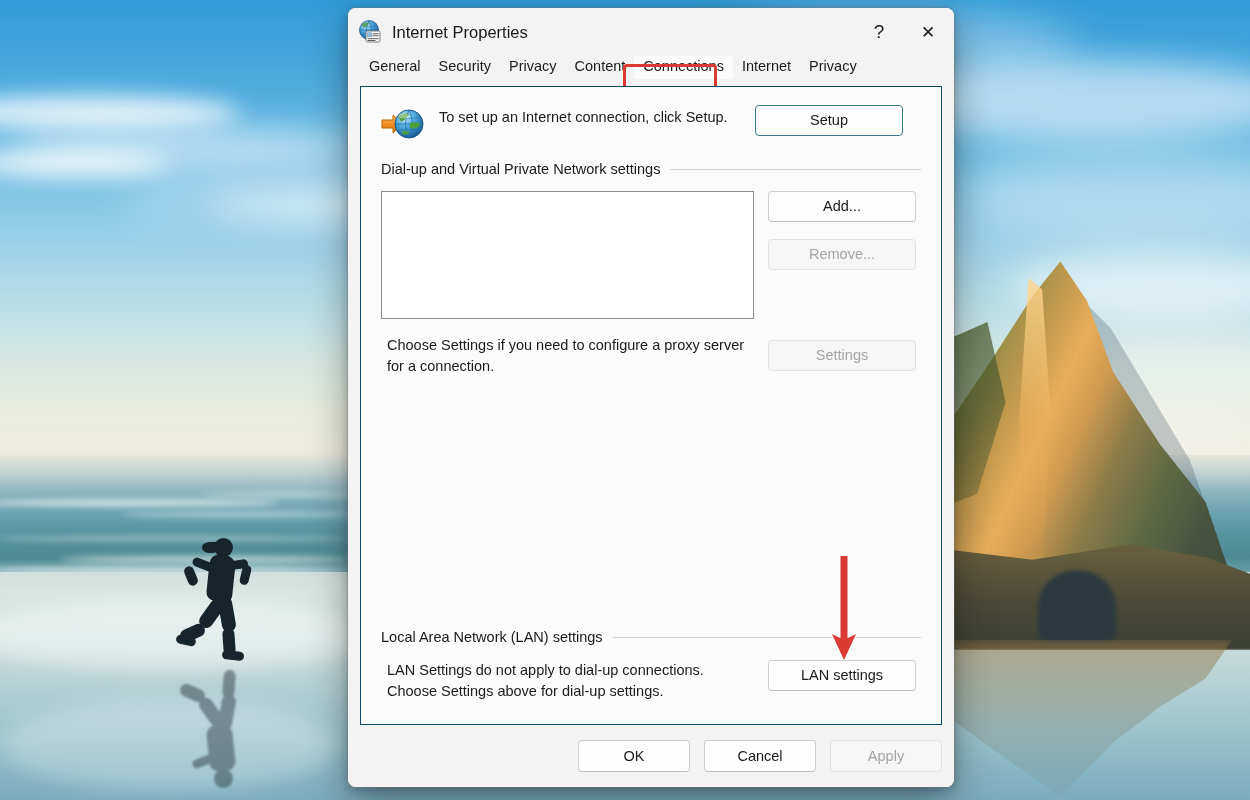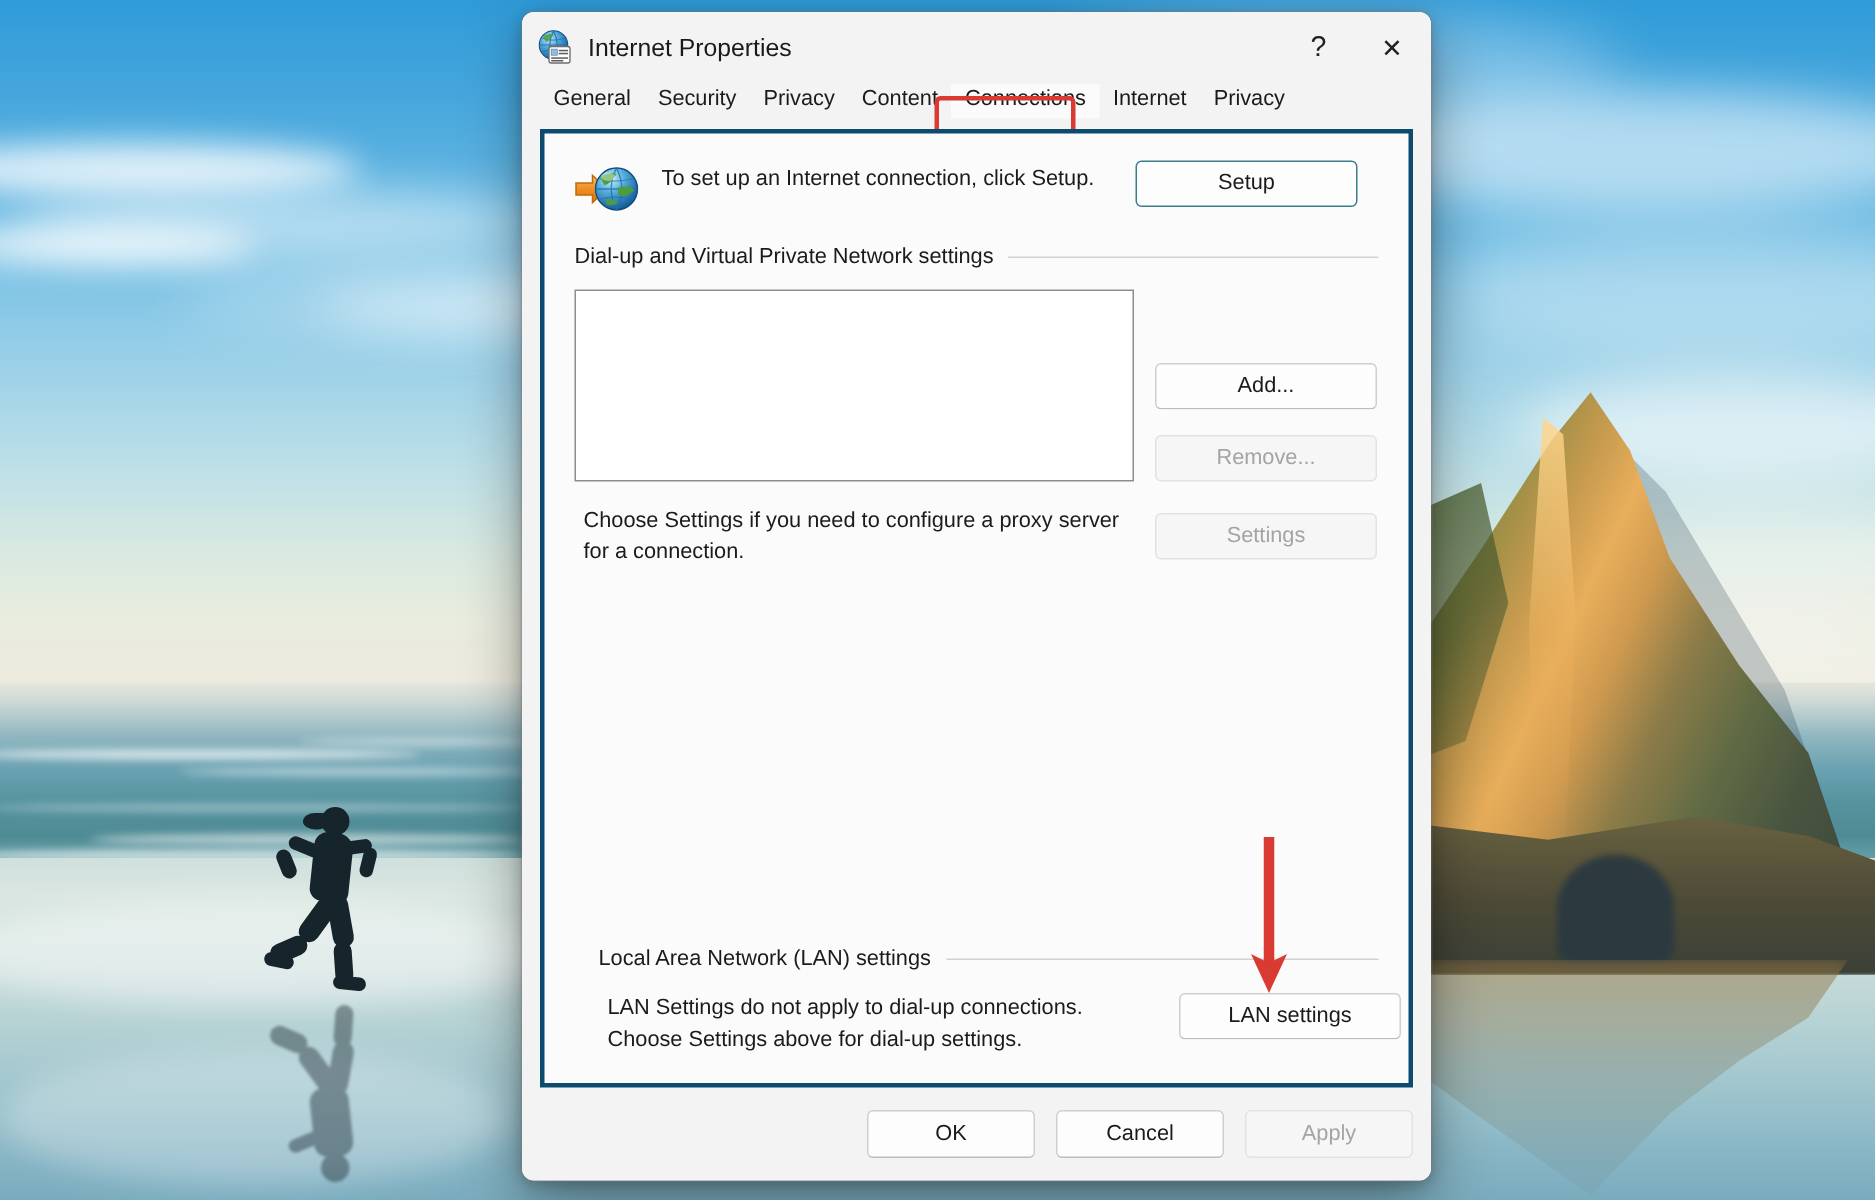--- a/index.html
+++ b/index.html
@@ -204,21 +204,21 @@
     width: 94px; height: 32px;
     border: 3px solid #d93a32;
     border-radius: 4px;
     pointer-events: none;
   }
 
   .panel {
     margin: 0 12px;
     flex: 1 1 auto;
     background: #fbfbfb;
-    border: 3px solid #0c4a6e;
+    border: 1px solid #0c4a6e;
     position: relative;
     overflow: hidden;
   }
 
   .row-setup {
     display: flex;
     align-items: flex-start;
     padding: 18px 14px 0 20px;
   }
   .globe-icon { width: 44px; height: 36px; position: relative; flex: 0 0 auto; margin-top: 2px; }
@@ -265,21 +265,21 @@
   .group-head .rule {
     flex: 1 1 auto;
     height: 1px;
     background: #d2d2d2;
   }
 
   .dialup-body {
     display: flex;
     gap: 14px;
     margin-top: 14px;
-    align-items: flex-end;
+    align-items: flex-start;
   }
   .listbox {
     width: 373px;
     height: 128px;
     background: #ffffff;
     border: 1px solid #8d8d8d;
     flex: 0 0 auto;
   }
   .side-buttons { display: flex; flex-direction: column; gap: 17px; }
 
@@ -291,21 +291,21 @@
   }
   .proxy-text {
     width: 373px;
     font-size: 14.5px;
     color: #1b1b1b;
     line-height: 1.42;
     padding-left: 6px;
     flex: 0 0 auto;
   }
 
-  .lan-section { padding: 0 20px; position: absolute; left: 16px; right: 0; top: 542px; }
+  .lan-section { padding: 0 20px; position: absolute; left: 0; right: 0; top: 542px; }
   .lan-body {
     display: flex;
     gap: 14px;
     margin-top: 15px;
     align-items: flex-start;
   }
   .lan-text {
     width: 373px;
     font-size: 14.5px;
     color: #1b1b1b;

